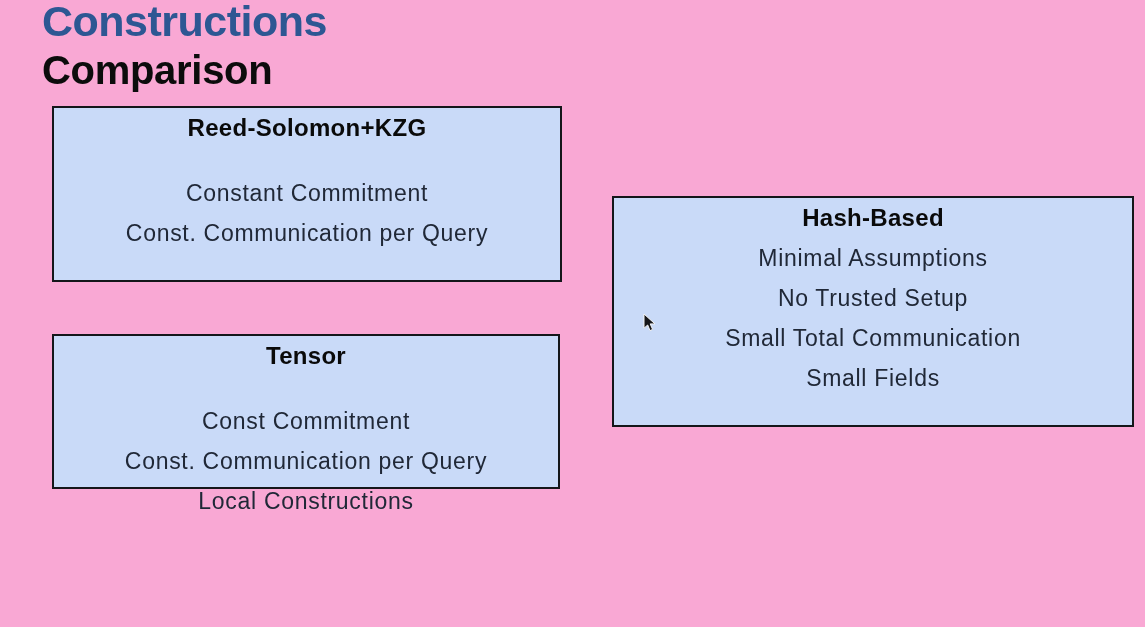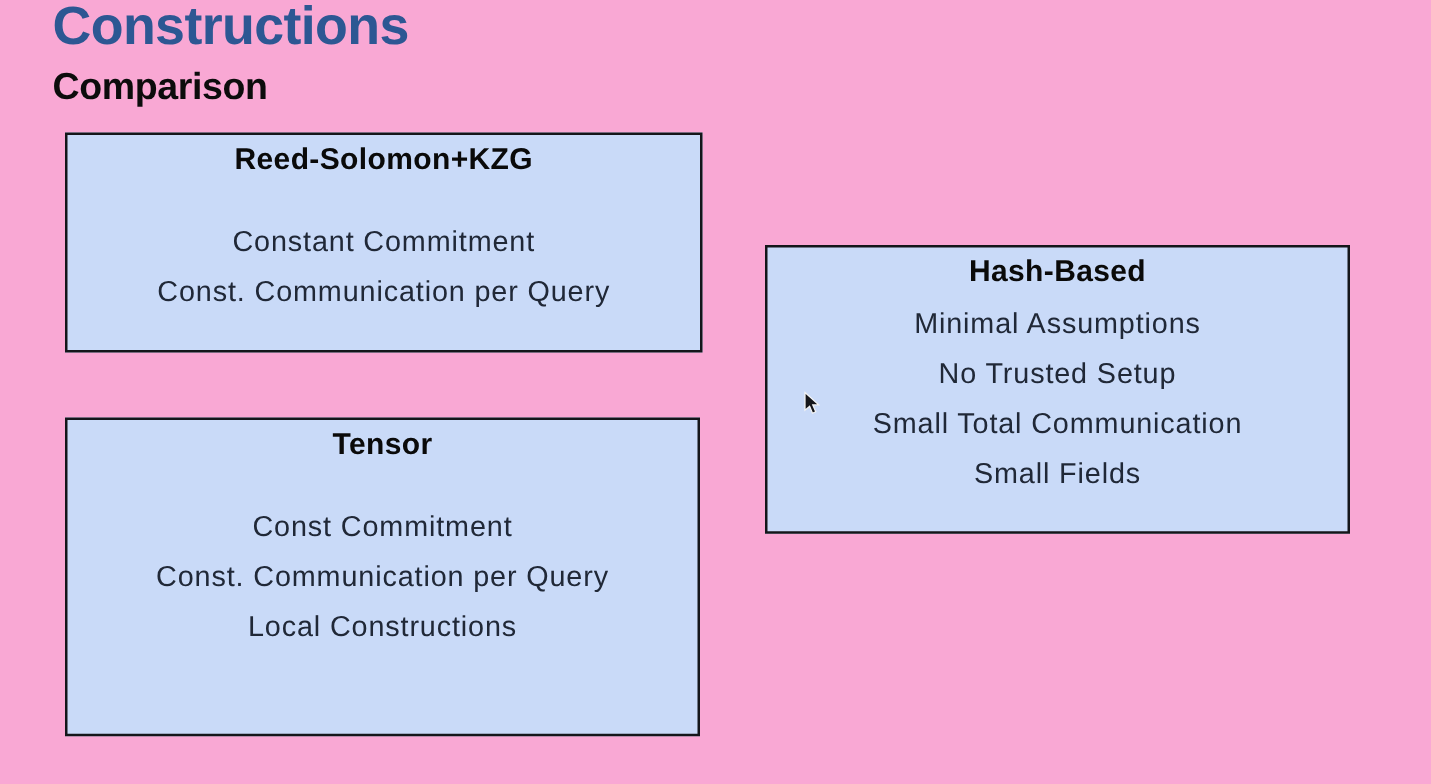--- a/index.html
+++ b/index.html
@@ -23,21 +23,21 @@
     line-height: 50px;
     font-weight: bold;
     color: #2d5793;
     letter-spacing: -0.5px;
     white-space: nowrap;
   }
   .page-subtitle {
     position: absolute;
     left: 42px;
     top: 52px;
-    font-size: 30px;
+    font-size: 40px;
     line-height: 36px;
     font-weight: bold;
     color: #0c0c0c;
     letter-spacing: -0.3px;
     white-space: nowrap;
   }
   .cbox {
     position: absolute;
     box-sizing: border-box;
     background: #c9daf8;
@@ -57,22 +57,22 @@
   .cbox .box-line {
     font-size: 23px;
     line-height: 40px;
     letter-spacing: 0.7px;
     white-space: nowrap;
   }
   .cbox .title-gap {
     height: 25px;
   }
   #box-reed-solomon-kzg { left: 52px;  top: 106px; width: 510px; height: 176px; }
-  #box-tensor           { left: 52px;  top: 334px; width: 508px; height: 255px; }
-  #box-hash-based       { left: 612px; top: 196px; width: 468px; height: 231px; }
+  #box-tensor           { left: 52px;  top: 334px; width: 508px; height: 155px; }
+  #box-hash-based       { left: 612px; top: 196px; width: 522px; height: 231px; }
   .cursor {
     position: absolute;
     left: 643px;
     top: 313px;
     width: 13px;
     height: 20px;
   }
 </style>
 </head>
 <body>

